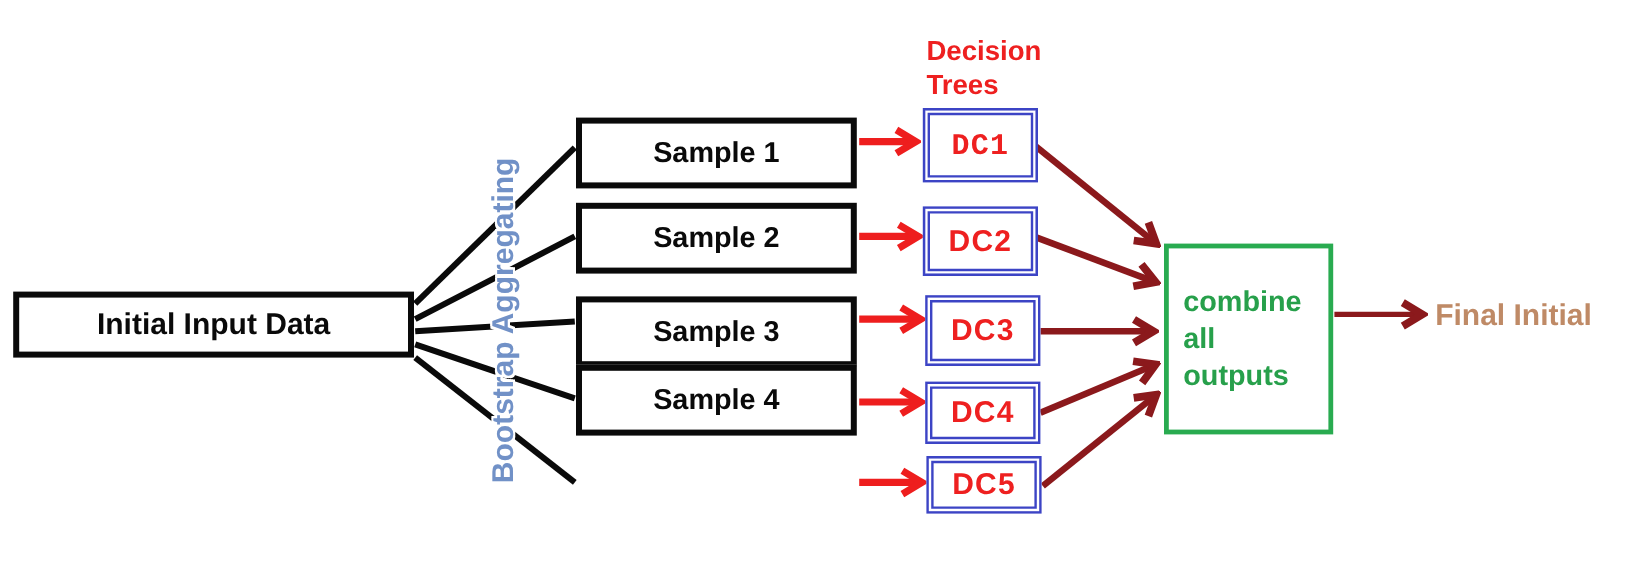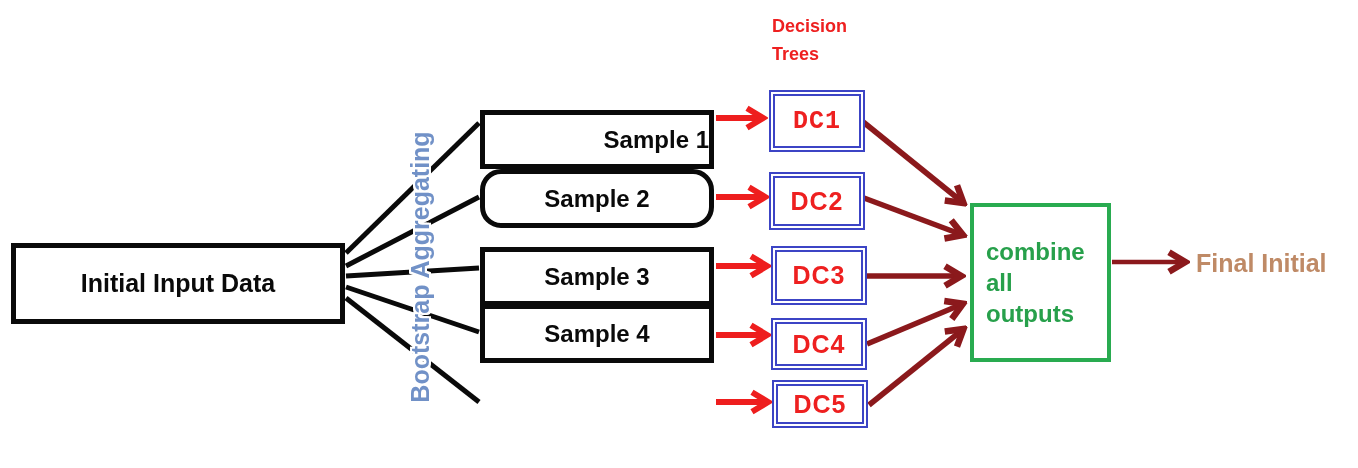--- a/index.html
+++ b/index.html
@@ -27,34 +27,34 @@
     background: #ffffff;
     display: flex;
     align-items: center;
     justify-content: center;
     box-sizing: border-box;
     z-index: 2;
     font-weight: bold;
   }
   .initial-box {
     left: 11px; top: 243px;
-    width: 334px; height: 81px;
+    width: 334px; height: 55px;
     border: 5px solid #0a0a0a;
     font-size: 25px;
     color: #0a0a0a;
   }
   .sample-box {
     left: 480px;
     width: 234px; height: 59px;
     border: 5px solid #0a0a0a;
     font-size: 24px;
     color: #0a0a0a;
   }
-  .sample-1 { top: 110px; justify-content: flex-end; }
-  .sample-2 { top: 169px; border-radius: 21px; }
+  .sample-1 { top: 98px; }
+  .sample-2 { top: 169px; }
   .sample-3 { top: 235px; margin-top: 12px; }
   .sample-4 { top: 304px; }
   .sample-5 { top: 376px; }
   .dc-box {
     left: 769px;
     width: 96px;
     border: 2px solid #3c44c5;
     box-shadow: inset 0 0 0 2px #ffffff, inset 0 0 0 4px #3c44c5;
     font-size: 25px;
     color: #ee2020;
@@ -85,23 +85,23 @@
     white-space: nowrap;
     font-weight: bold;
     font-size: 25px;
     color: #7191c7;
     z-index: 3;
     text-shadow: 2px 0 0 #fff, -2px 0 0 #fff, 0 2px 0 #fff, 0 -2px 0 #fff,
                  2px 2px 0 #fff, -2px -2px 0 #fff, 2px -2px 0 #fff, -2px 2px 0 #fff;
   }
   .decision-trees-label {
     position: absolute;
-    left: 772px; top: 12px;
-    font-weight: bold;
-    font-size: 18px;
+    left: 772px; top: 28px;
+    font-weight: bold;
+    font-size: 23px;
     line-height: 28px;
     color: #ee2020;
     white-space: pre-line;
     z-index: 2;
   }
   .final-output-label {
     position: absolute;
     left: 1196px; top: 249px;
     font-weight: bold;
     font-size: 25px;

